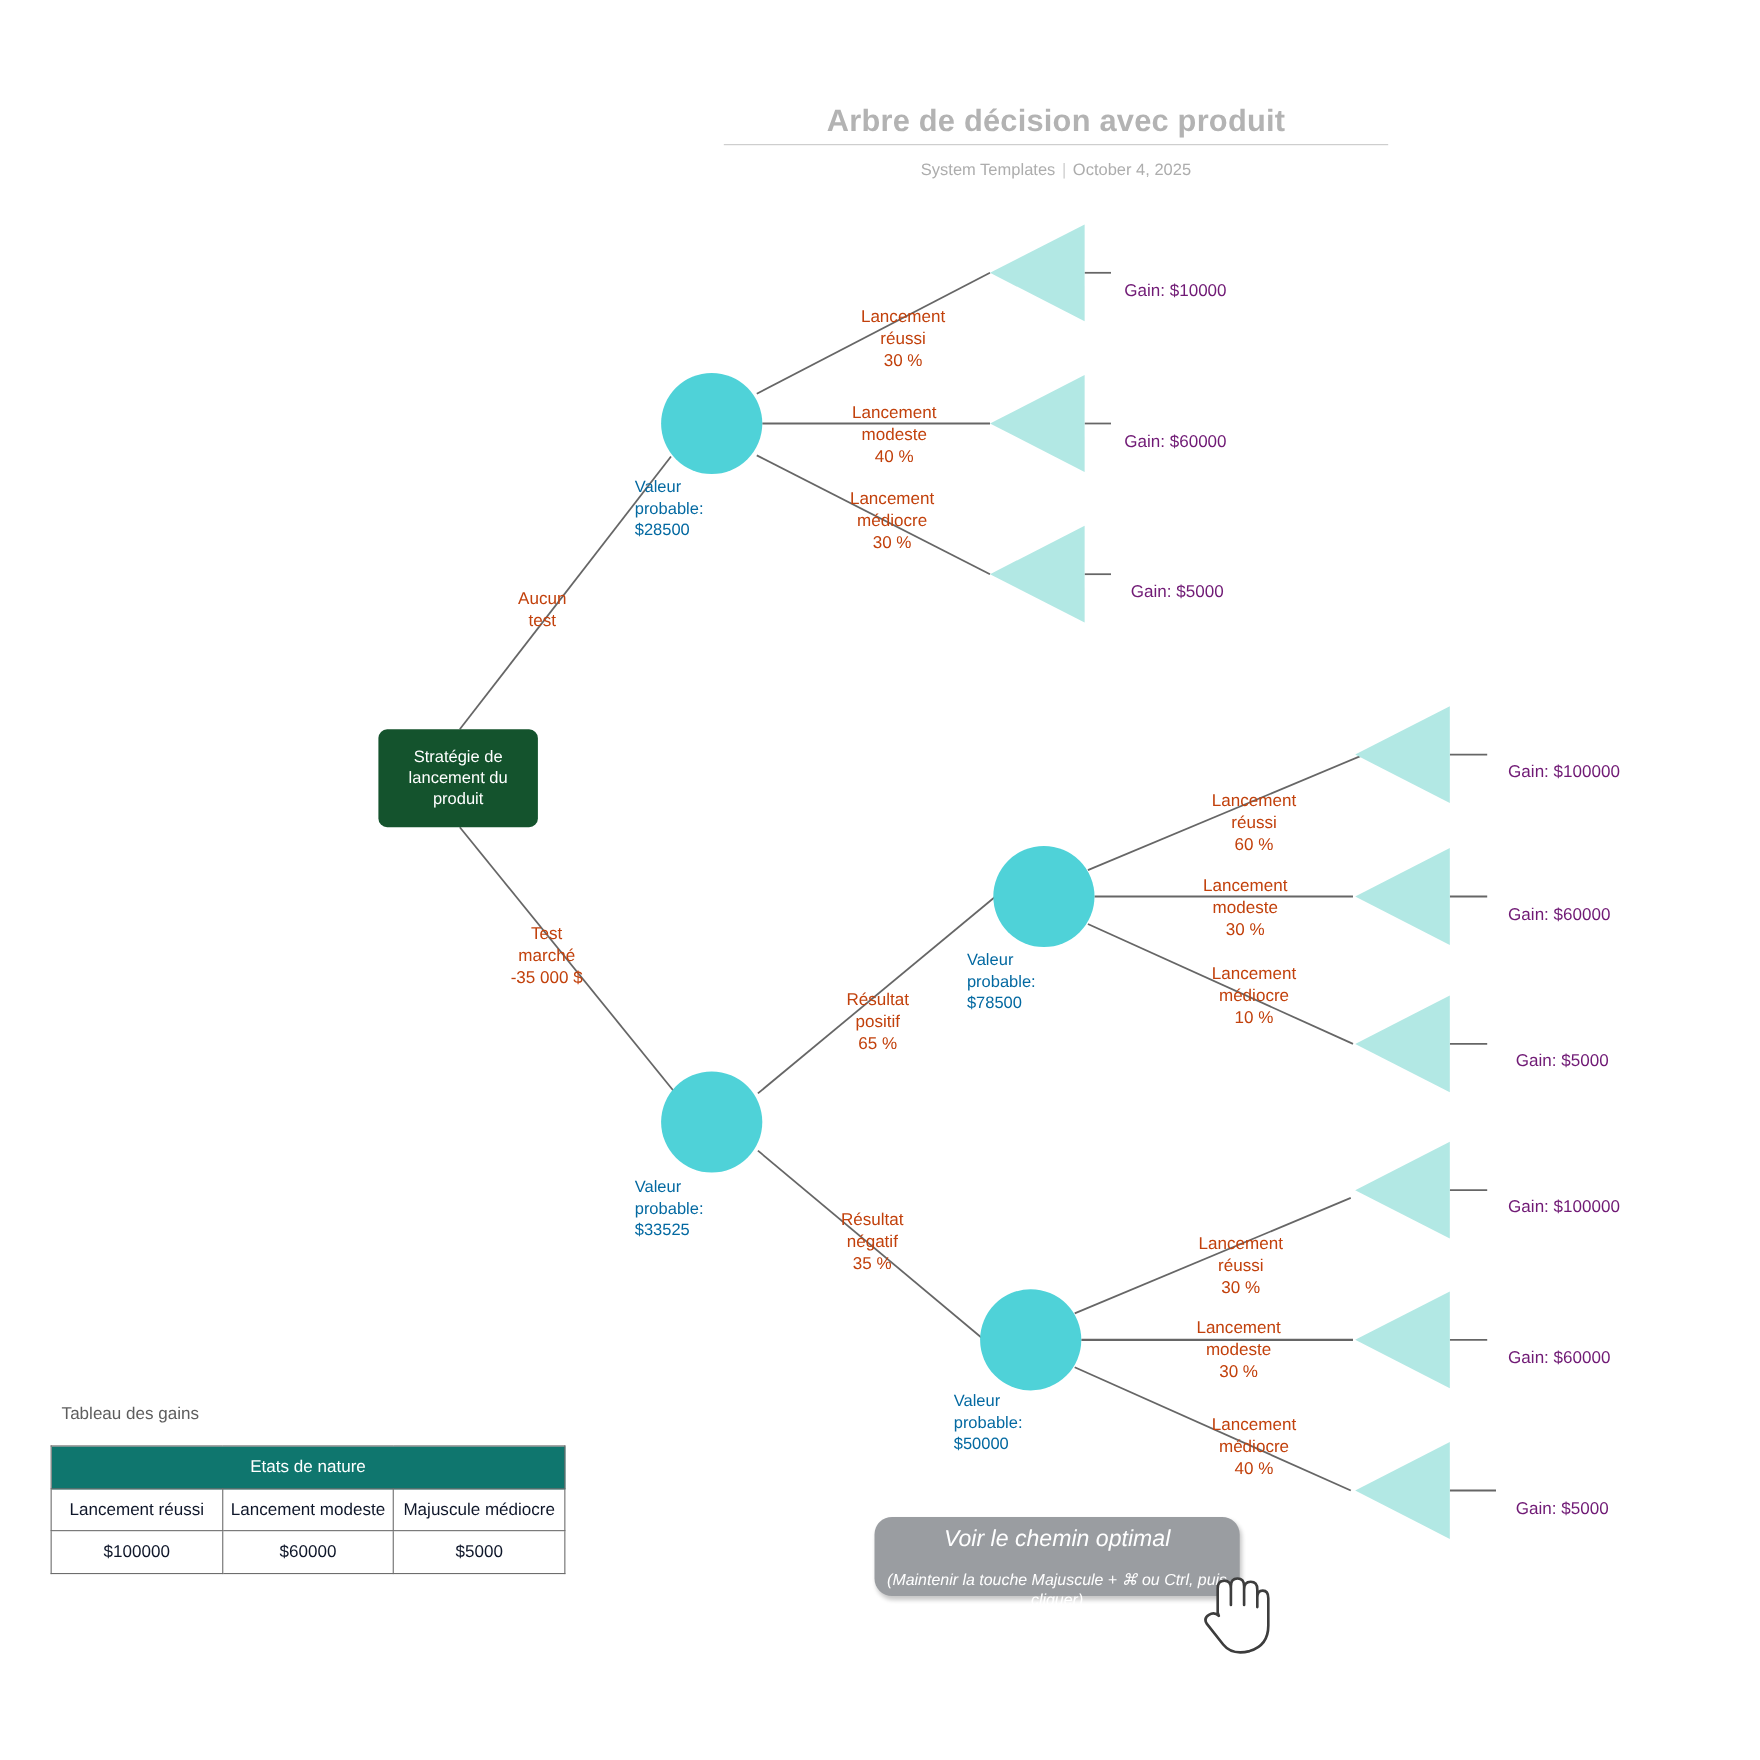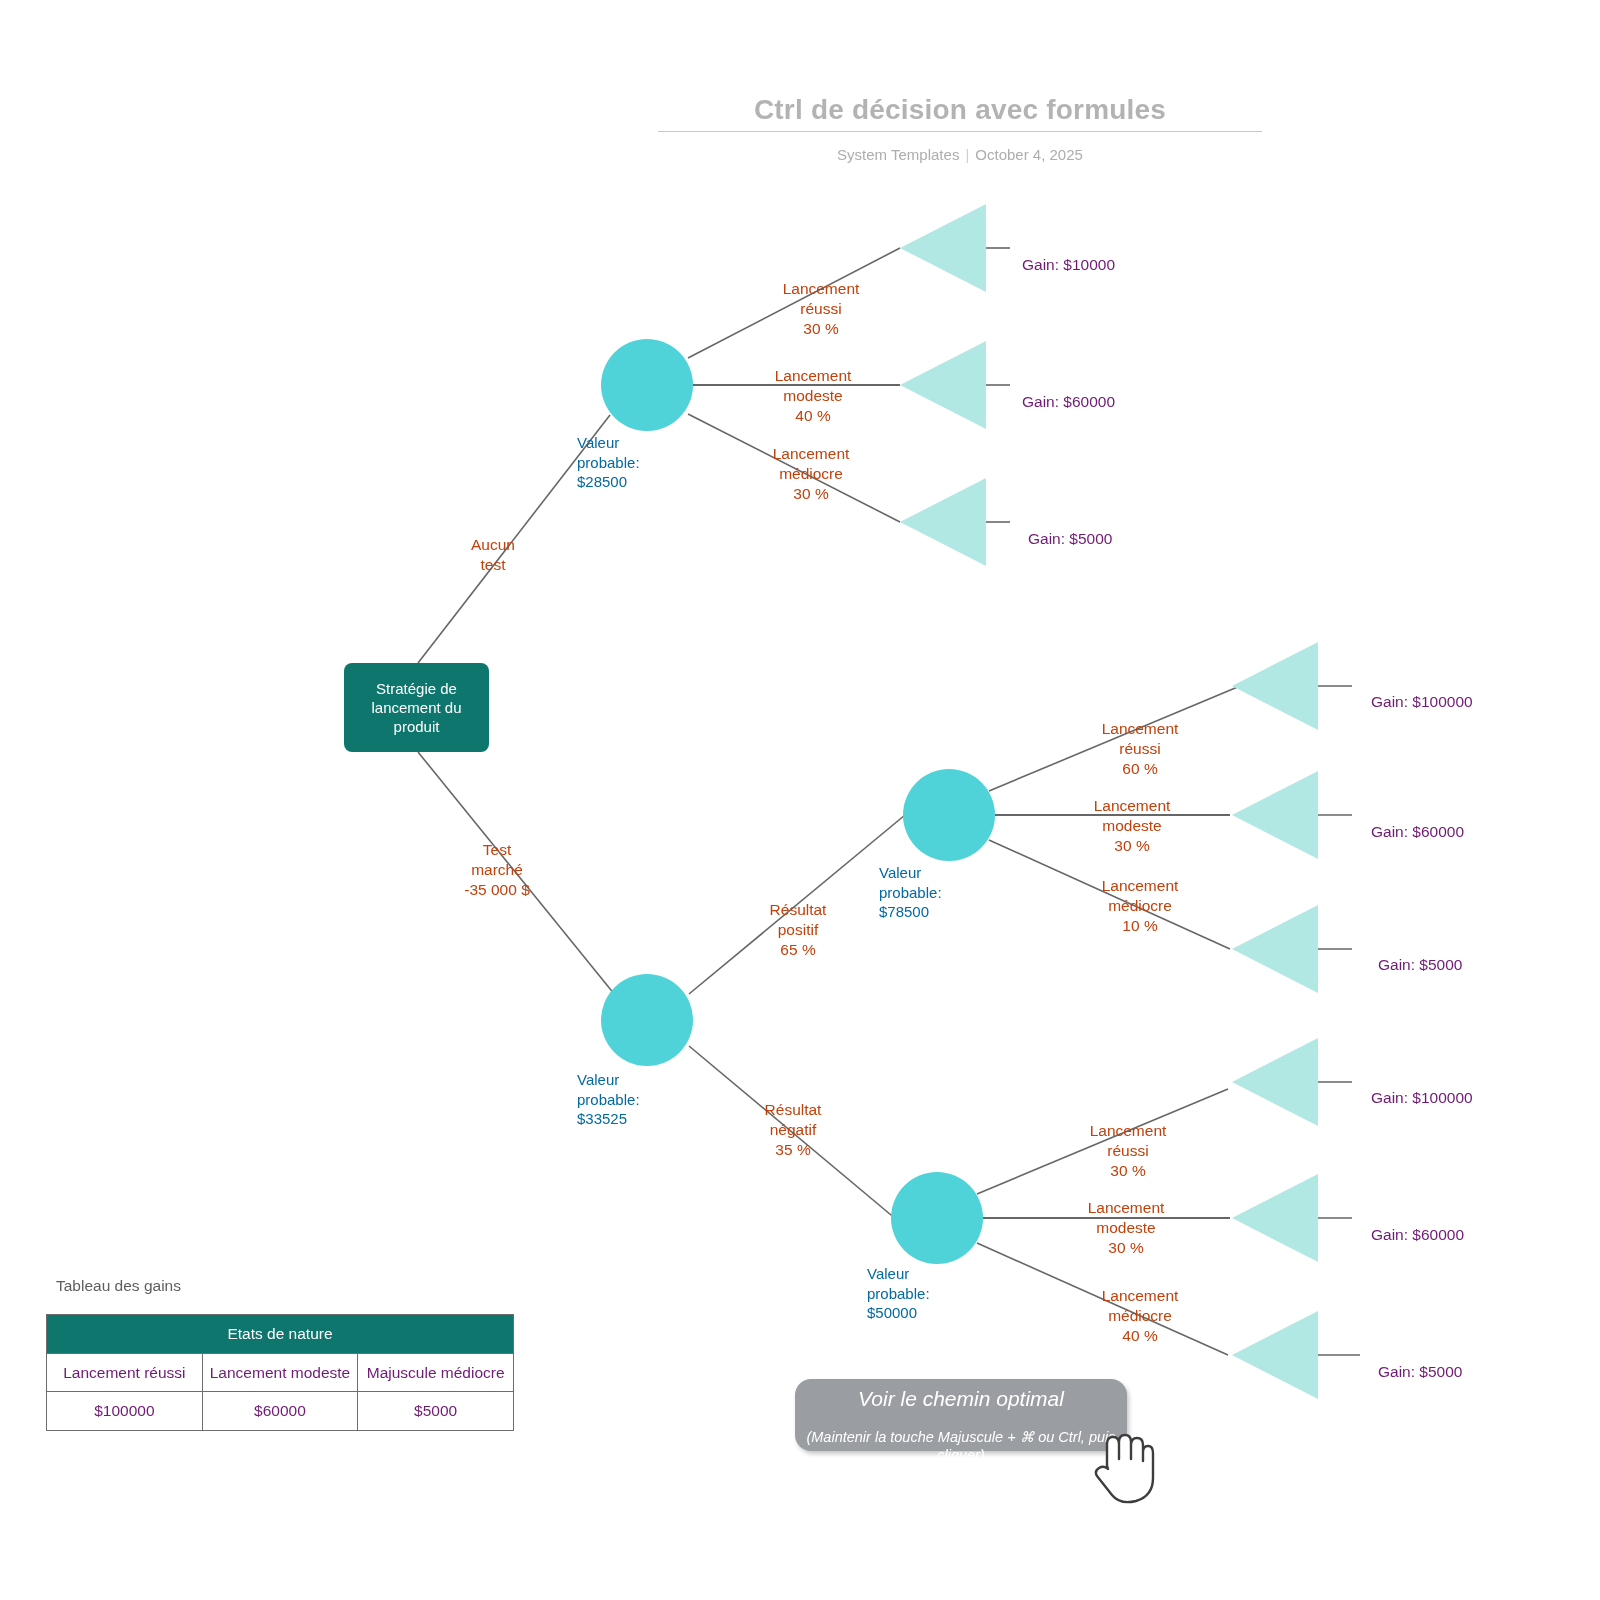--- a/index.html
+++ b/index.html
@@ -58,21 +58,21 @@
     position: absolute;
     left: 0;
     top: 0;
     width: 1600px;
     height: 1600px;
   }
 
   
   .decision-node {
     position: absolute;
-    background: #0f766e;
+    background: #14532d;
     border-radius: 8px;
     color: #ffffff;
     font-size: 15px;
     line-height: 1.28;
     text-align: center;
     display: flex;
     align-items: center;
     justify-content: center;
     padding: 6px 10px;
     box-sizing: border-box;
@@ -145,21 +145,21 @@
     font-size: 15.5px;
     font-weight: normal;
     text-align: center;
     padding: 10px 4px;
     border: 1px solid #6d6d6d;
   }
   .payoff-table td {
     border: 1px solid #6d6d6d;
     text-align: center;
     font-size: 15.5px;
-    color: #701a75;
+    color: #0f172a;
     padding: 9px 4px;
     line-height: 1.25;
   }
 
   
   .optimal-btn {
     position: absolute;
     left: 795px;
     top: 1379px;
     width: 332px;
@@ -187,21 +187,21 @@
     top: 1422px;
     width: 62px;
     height: 84px;
   }
 </style>
 </head>
 <body>
 
 <div id="canvas">
 
-  <div class="doc-title">Ctrl de décision avec formules</div>
+  <div class="doc-title">Arbre de décision avec produit</div>
   <div class="title-rule"></div>
   <div class="doc-sub">
     <span>System Templates</span><span class="sep">|</span><span>October 4, 2025</span>
   </div>
 
   <svg id="edges" viewBox="0 0 1600 1600">
     <g stroke="#666666" stroke-width="1.6" fill="none">
 
       <path d="M 418 663 L 610 415"></path>
 

